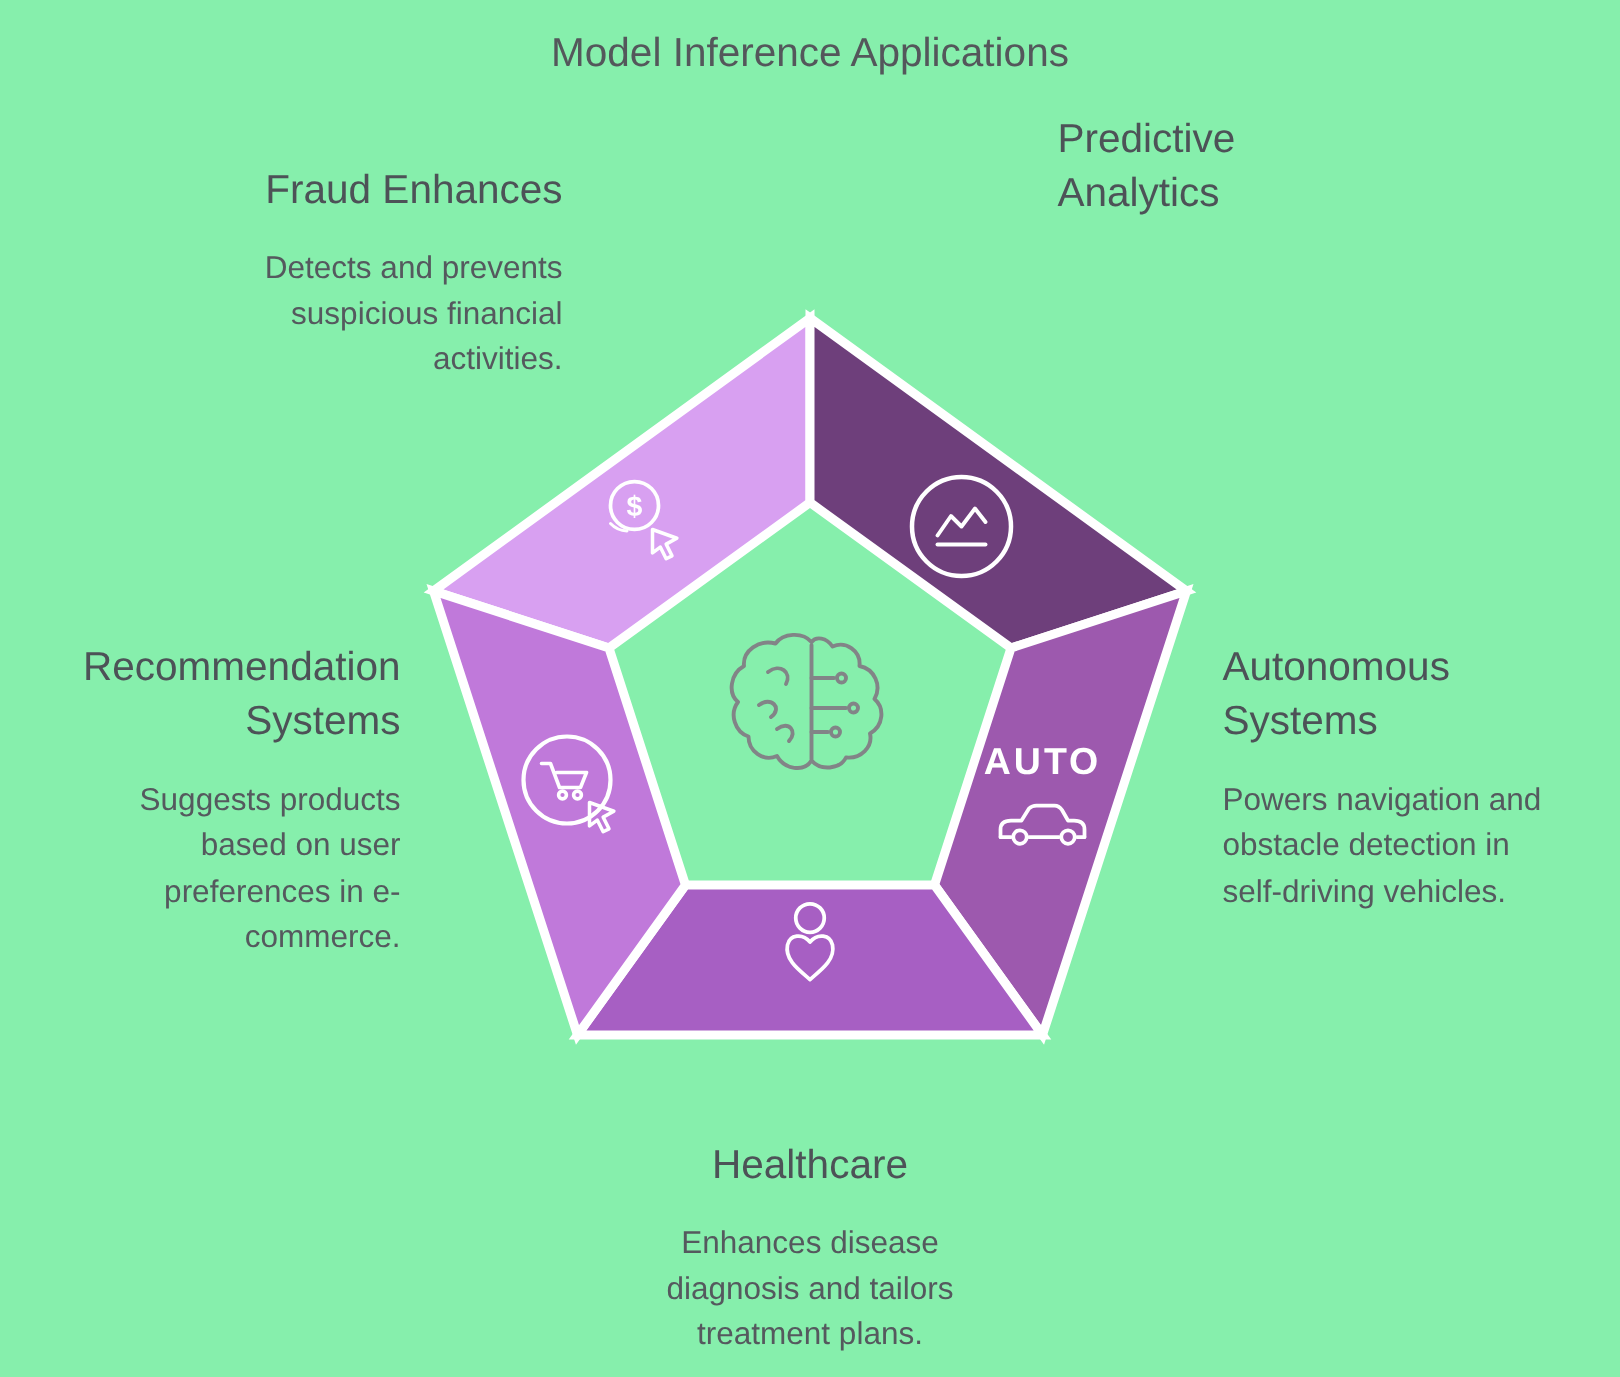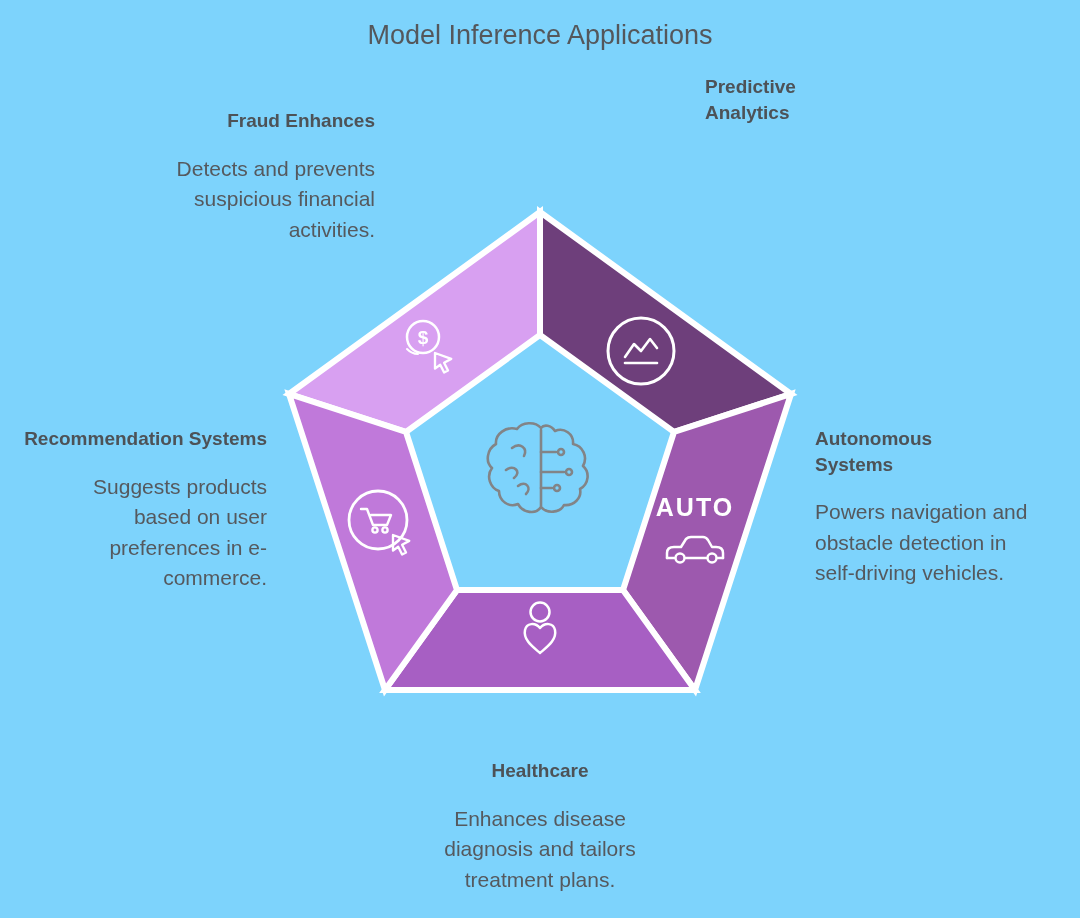--- a/index.html
+++ b/index.html
@@ -5,43 +5,43 @@
   html, body {
     margin: 0;
     padding: 0;
     background: #ffffff;
     font-family: "Liberation Sans", sans-serif;
   }
   .canvas {
     position: relative;
     width: 1080px;
     height: 918px;
-    background: #7dd3fc;
+    background: #86efac;
     overflow: hidden;
   }
   .page-title {
     position: absolute;
     top: 20px;
     left: 0;
     right: 0;
     text-align: center;
     font-size: 27px;
     font-weight: 400;
     color: #54575b;
     margin: 0;
   }
   .pentagon-svg {
     position: absolute;
     top: 0;
     left: 0;
   }
   .block { position: absolute; }
   .block h2 {
-    font-size: 19px;
-    font-weight: bold;
+    font-size: 27px;
+    font-weight: normal;
     color: #4d5257;
     margin: 0 0 20px 0;
     line-height: 1.35;
   }
   .block p {
     font-size: 21px;
     color: #55595e;
     margin: 0;
     line-height: 1.45;
   }

